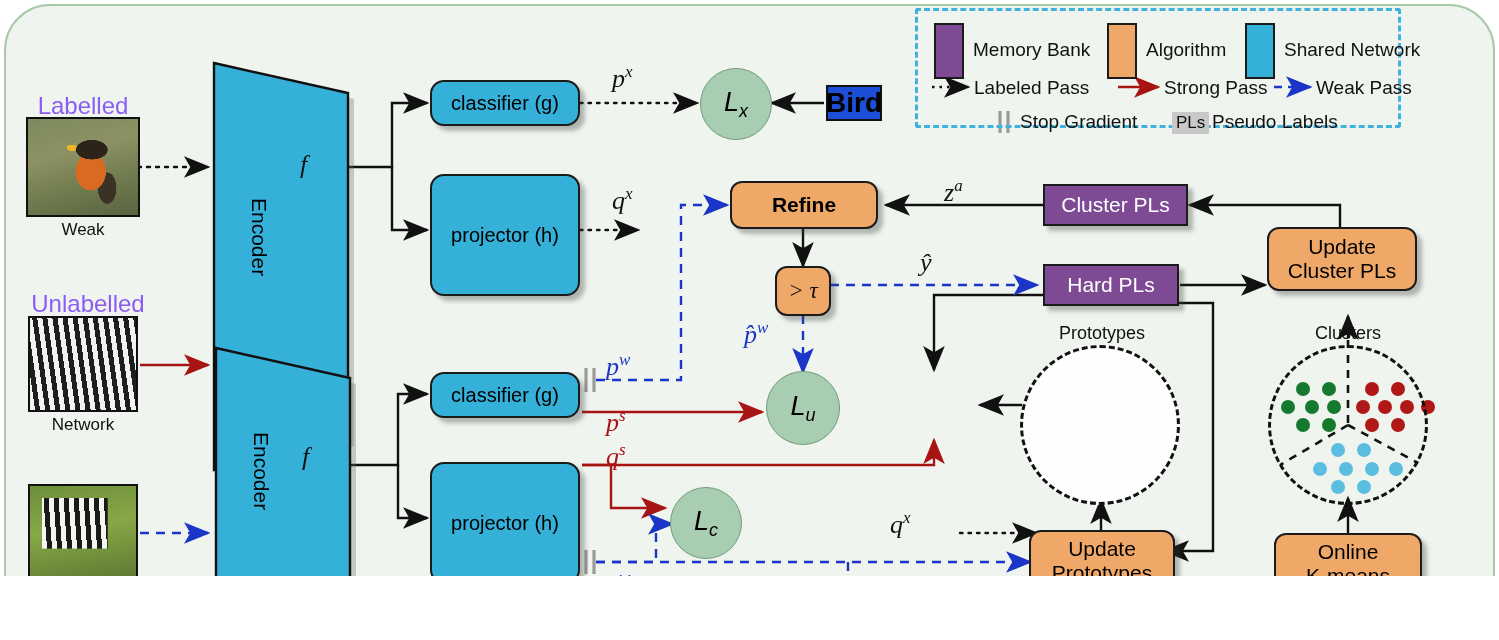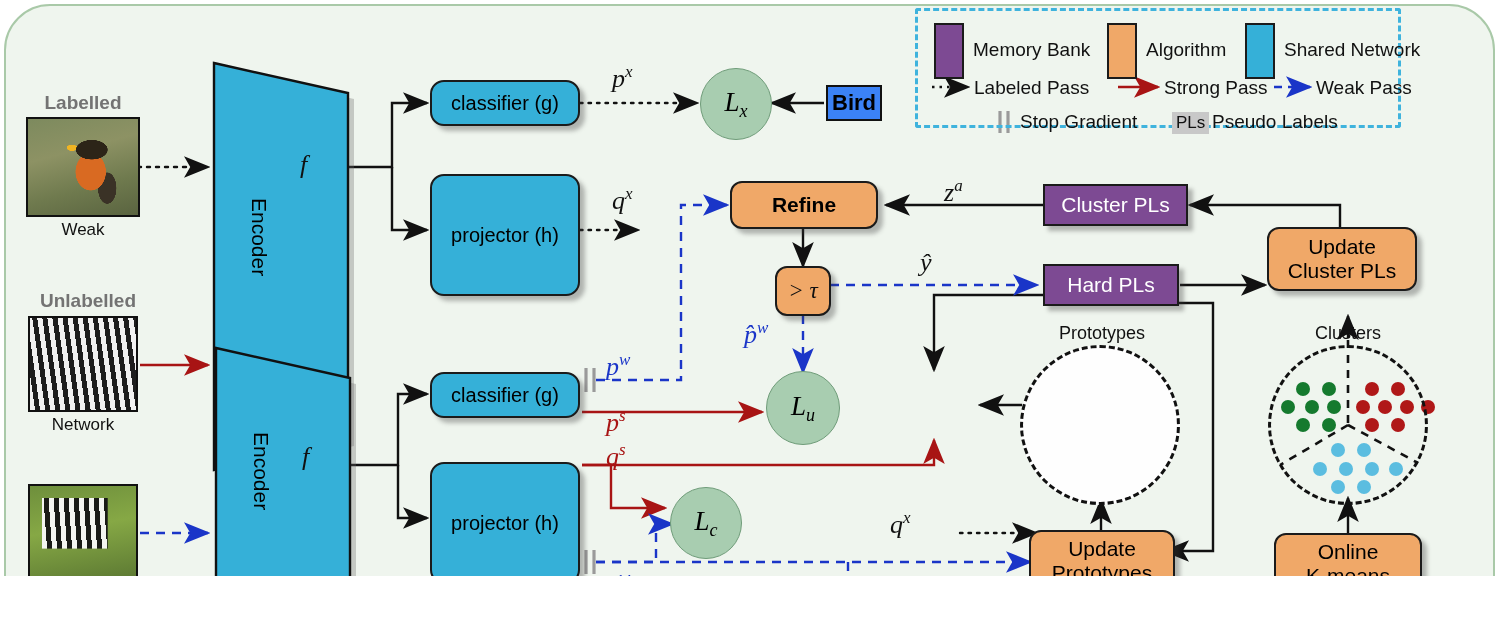--- a/index.html
+++ b/index.html
@@ -13,30 +13,30 @@
   .blue{background:#35b0d8;border:2px solid #1b1b1b;border-radius:14px;
         box-shadow:5px 5px 4px rgba(60,60,60,.35);color:#000;font-size:20px;}
   .orange{background:#f0a868;border:2px solid #1b1b1b;border-radius:12px;
           box-shadow:5px 5px 4px rgba(60,60,60,.35);color:#000;font-size:21px;}
   .purple{background:#7d4a93;border:2px solid #1b1b1b;border-radius:0px;
           box-shadow:5px 5px 4px rgba(60,60,60,.35);color:#fff;font-size:21px;}
   .loss{background:#a8cdb0;border:1px solid #6f9c79;border-radius:50%;
         color:#000;font-size:24px;}
   .imgbox{position:absolute;border:2px solid #111;box-sizing:border-box;overflow:hidden;}
   .caption{position:absolute;text-align:center;font-size:17px;color:#111;}
-  .title{position:absolute;text-align:center;font-size:19px;font-weight:bold;color:#737373;}
+  .title{position:absolute;text-align:center;font-size:24px;font-weight:normal;color:#8b5cf6;}
   .mlbl{position:absolute;font-family:"Liberation Serif", serif;font-style:italic;
         font-size:26px;color:#111;white-space:nowrap;}
   .mlbl .sup{font-size:17px;vertical-align:super;font-style:italic;}
   .mlbl.blue-t{color:#1a35c8;}
   .mlbl.red-t{color:#a81414;}
-  .cal{font-family:Liberation Serif, serif;font-style:italic;font-size:27px;}
+  .cal{font-family:Liberation Sans, sans-serif;font-style:italic;font-size:27px;}
   .cal .sb{font-size:18px;vertical-align:sub;}
-  .birdbox{position:absolute;border:2px solid #111;background:#3b82f6;box-sizing:border-box;
-           display:flex;align-items:center;justify-content:center;font-size:22px;font-weight:bold;}
+  .birdbox{position:absolute;border:2px solid #111;background:#1d4ed8;box-sizing:border-box;
+           display:flex;align-items:center;justify-content:center;font-size:28px;font-weight:bold;}
   
   #legend{position:absolute;left:915px;top:8px;width:486px;height:120px;
           border:3px dashed #3fb3dd;box-sizing:border-box;border-radius:3px;}
   .lgsw{position:absolute;border:2px solid #1b1b1b;}
   .lgtx{position:absolute;font-size:19px;color:#111;white-space:nowrap;}
   .plsbadge{position:absolute;background:#c8c8c8;color:#111;font-size:17px;
             padding:1px 4px;font-family:"Liberation Sans",sans-serif;}
   .encoder-label{position:absolute;font-size:21px;color:#000;
                  writing-mode:vertical-rl;text-orientation:mixed;}
   .circ-dash{position:absolute;border:3px dashed #111;border-radius:50%;

